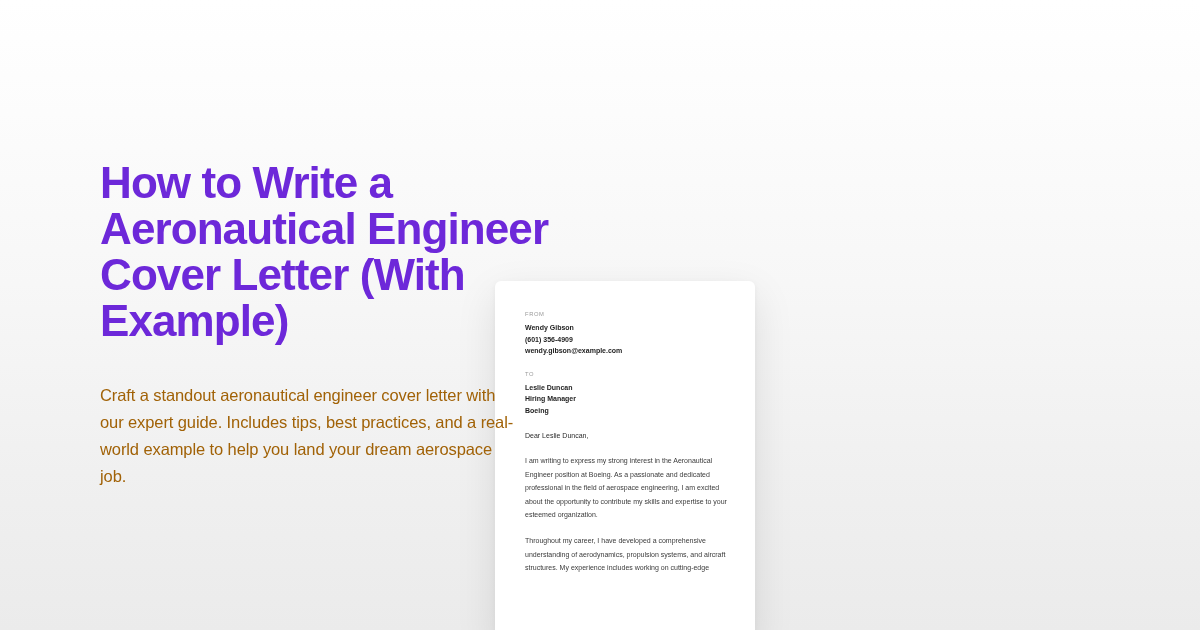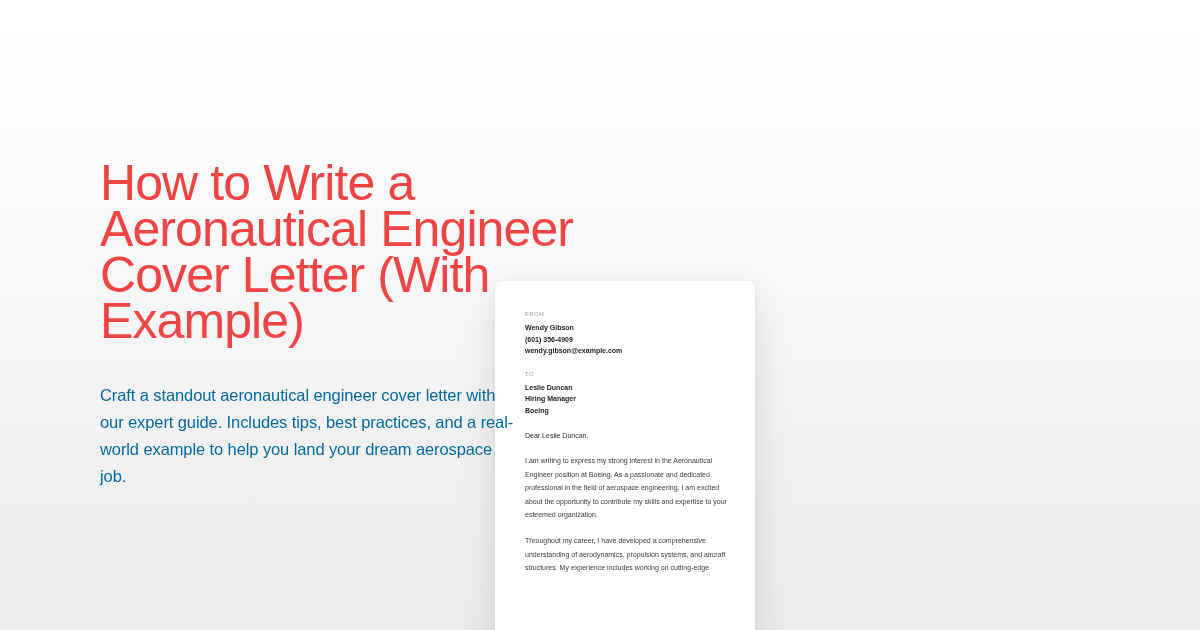--- a/index.html
+++ b/index.html
@@ -22,32 +22,32 @@
 
   .content {
     position: absolute;
     left: 100px;
     top: 160px;
     width: 480px;
     z-index: 3;
   }
 
   .headline {
-    font-size: 50px;
+    font-size: 44px;
     line-height: 46px;
-    font-weight: 400;
+    font-weight: 700;
     letter-spacing: -0.9px;
-    color: #ef4444;
+    color: #6d28d9;
   }
 
   .subhead {
     margin-top: 38px;
     font-size: 16.5px;
     line-height: 27px;
-    color: #0369a1;
+    color: #a16207;
     letter-spacing: -0.1px;
     max-width: 420px;
   }
 
   .letter-card {
     position: absolute;
     left: 495px;
     top: 281px;
     width: 260px;
     height: 360px;

